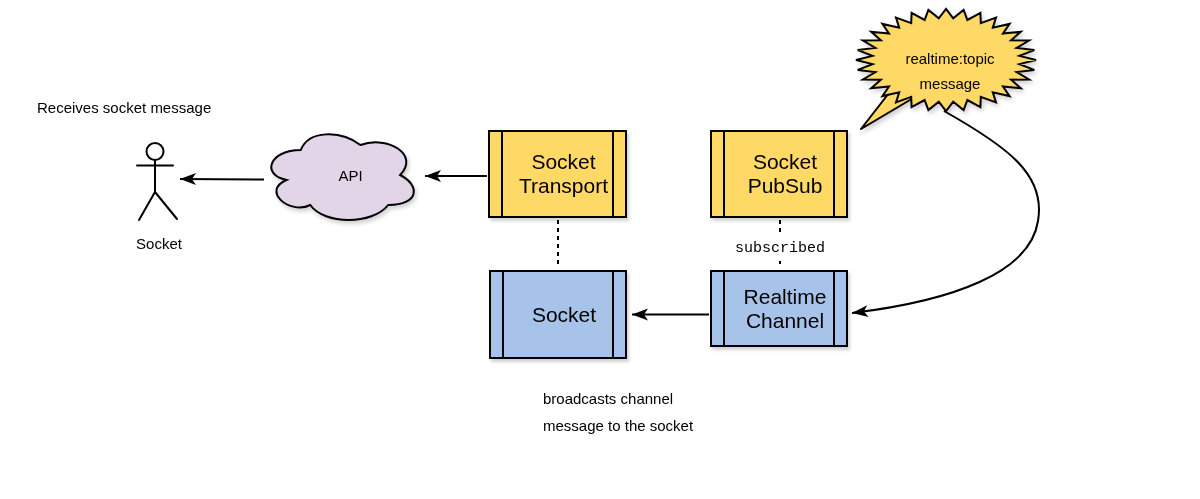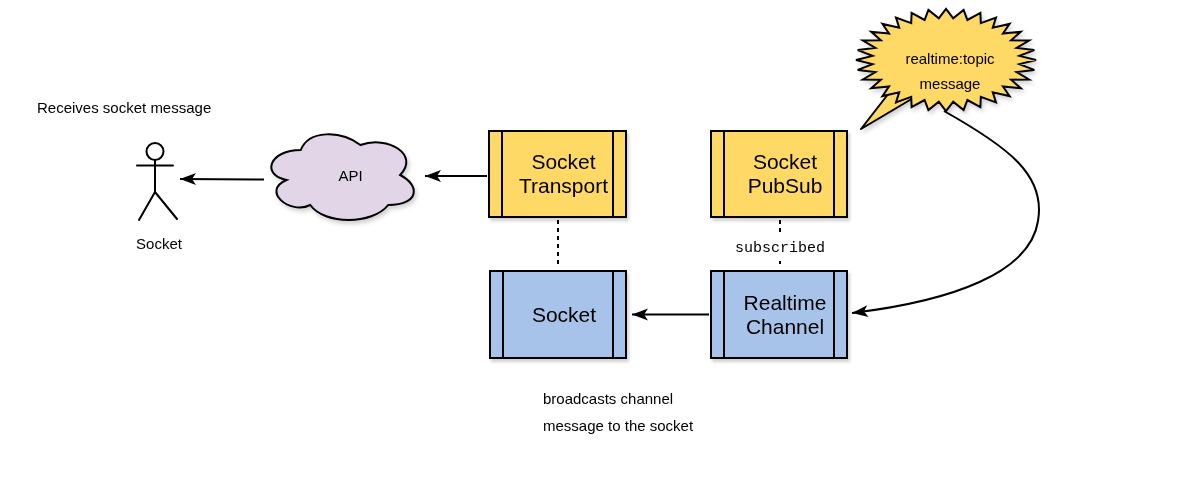--- a/index.html
+++ b/index.html
@@ -21,21 +21,21 @@
     content:"";position:absolute;top:0;bottom:0;width:2px;background:var(--stroke);
   }
   .box::before{left:11px;}
   .box::after{right:11px;}
   .box.yellow{background:var(--yellow);}
   .box.blue{background:var(--blue);}
   .box-label{font-size:21px;line-height:24px;}
   #box-st{left:488px;top:130px;width:139px;height:88px;}
   #box-pp{left:710px;top:130px;width:138px;height:88px;}
   #box-sk{left:489px;top:270px;width:138px;height:89px;}
-  #box-rc{left:710px;top:270px;width:138px;height:89px;}
+  #box-rc{left:710px;top:270px;width:138px;height:77px;}
   
   .overlay{position:absolute;left:0;top:0;z-index:2;}
   .shadowed{filter:drop-shadow(2px 3px 2px rgba(0,0,0,0.18));}
   
   .txt{position:absolute;font-size:15px;line-height:25px;z-index:3;white-space:nowrap;}
   #receives-caption{left:37px;top:95px;text-align:center;}
   #client-label{left:119px;top:231px;width:80px;text-align:center;}
   #api-label{left:271px;top:125px;width:159px;height:100px;display:flex;align-items:center;justify-content:center;}
   #subscribed-label{left:780px;top:236px;transform:translateX(-50%);background:var(--background);padding:0 3px;font-family:Liberation Mono, monospace;}
   #burst-text{left:870px;top:46px;width:160px;text-align:center;}

